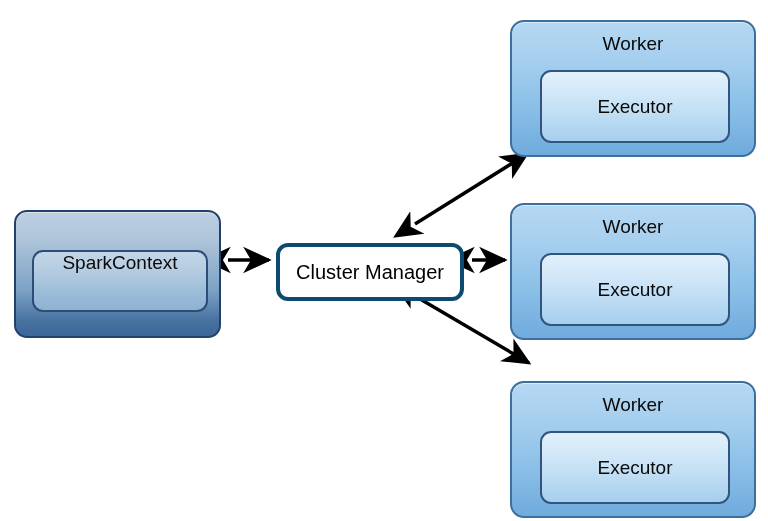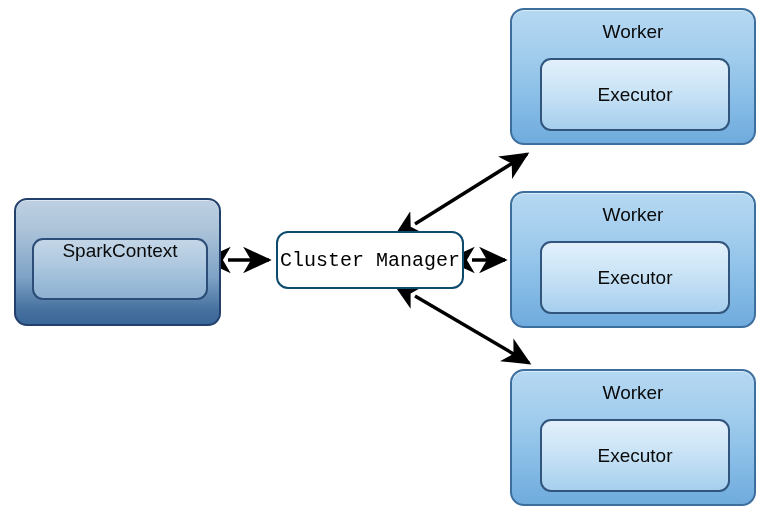--- a/index.html
+++ b/index.html
@@ -28,20 +28,21 @@
     height: 521px;
     z-index: 1;
     pointer-events: none;
   }
 
   
   .node {
     position: absolute;
     box-sizing: border-box;
     z-index: 2;
+    margin-top: 12px;
   }
 
   
   .driver-box {
     left: 14px;
     top: 198px;
     width: 207px;
     height: 128px;
     border-radius: 13px;
     border: 2px solid #22406b;
@@ -86,26 +87,25 @@
     color: #0a0a0a;
   }
 
   
   .cluster-manager-box {
     left: 276px;
     top: 231px;
     width: 188px;
     height: 58px;
     border-radius: 12px;
-    border: 2px solid #0c4a6e;
+    border: 4px solid #0c4a6e;
     background: #ffffff;
     display: flex;
     align-items: center;
     justify-content: center;
-    font-family: Liberation Mono, monospace;
   }
   .cluster-manager-label {
     font-size: 20px;
     color: #000000;
   }
 
   
   .worker-box {
     left: 510px;
     width: 246px;

